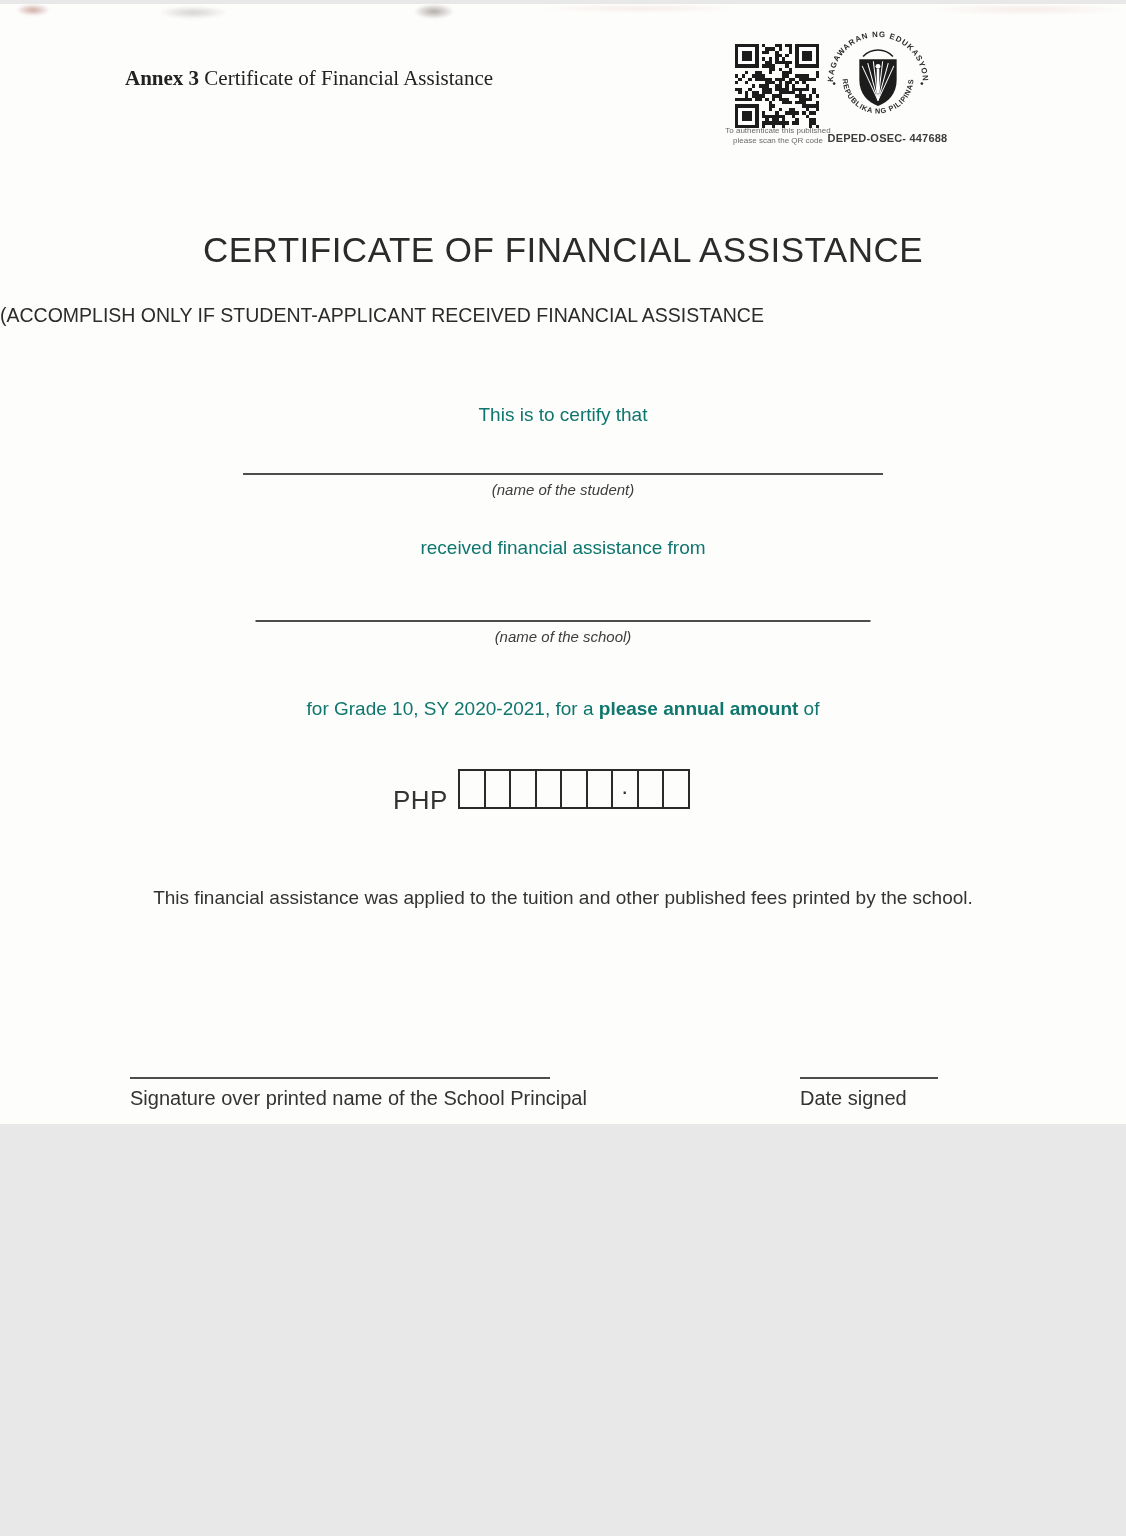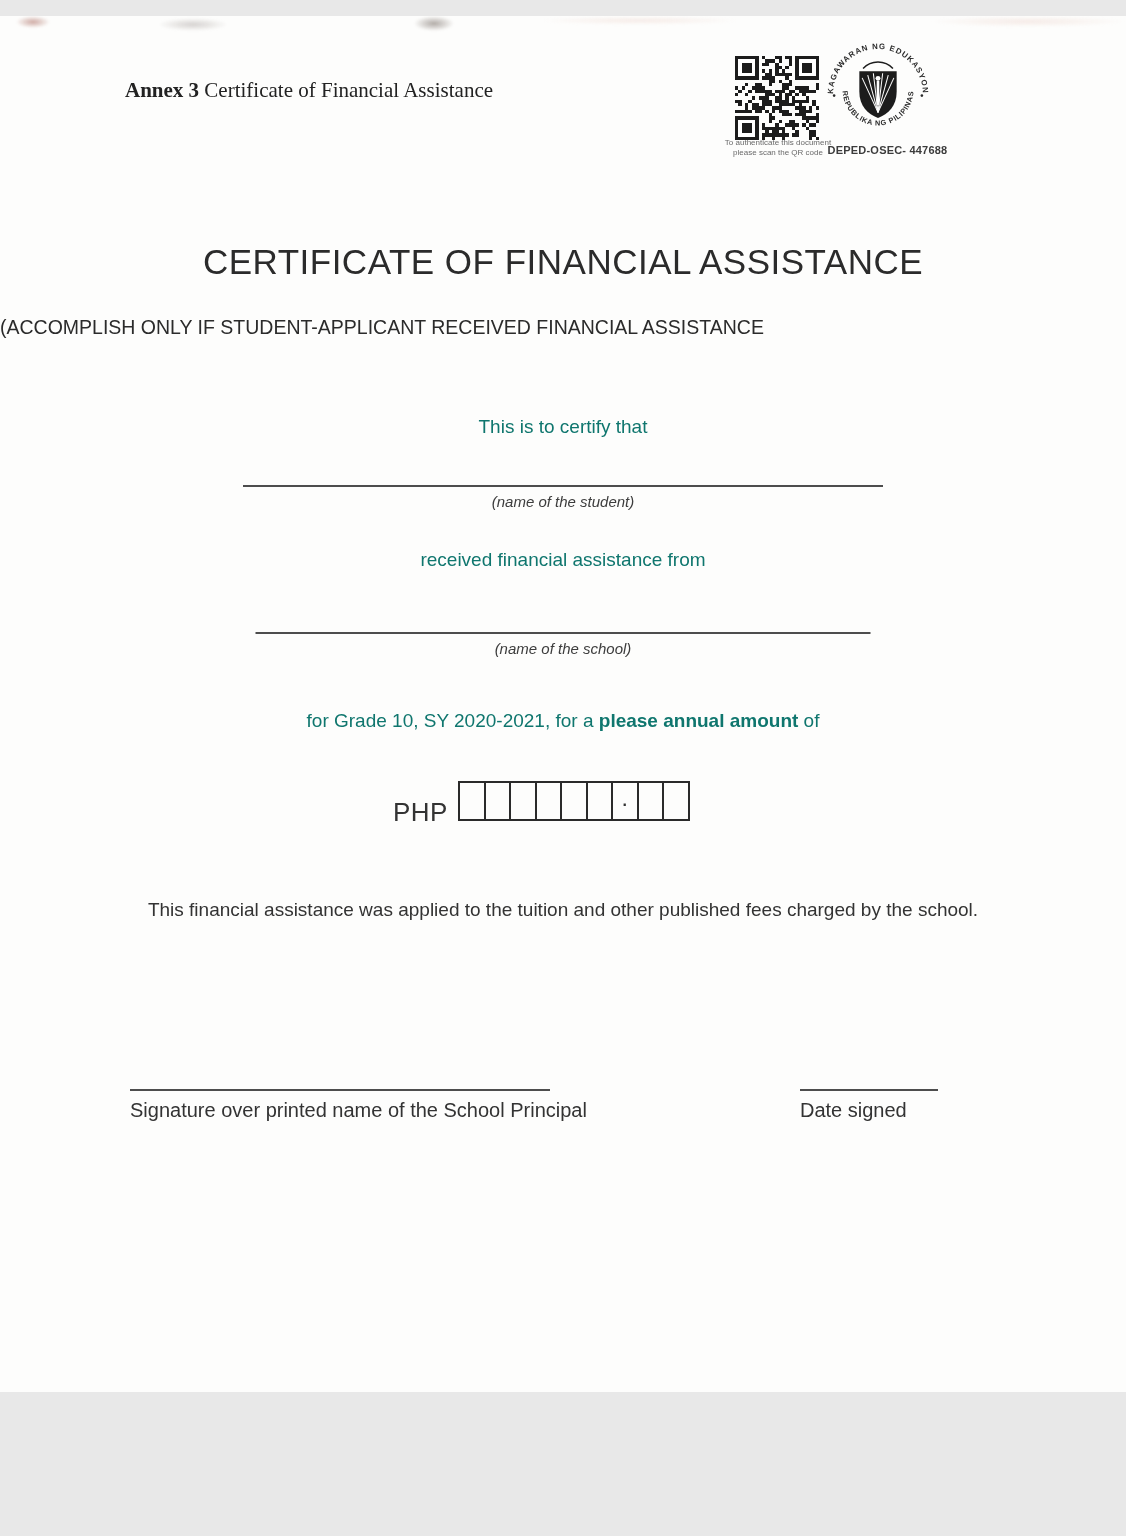--- a/index.html
+++ b/index.html
@@ -1,16 +1,16 @@
 <!DOCTYPE html>
 <html><head>
 <meta charset="utf-8">
 <style>
   html,body{margin:0;padding:0;background:#e8e8e8;}
-  .page{position:relative;width:1126px;height:1376px;margin:16px auto;background:#fdfdfc;
+  .page{position:relative;width:1126px;height:1120px;margin:4px auto;background:#fdfdfc;
         font-family:"Liberation Sans",sans-serif;color:#2e2e2e;overflow:hidden;}
 
   
   .artifact{position:absolute;pointer-events:none;filter:blur(1px);}
   .a1{left:16px;top:0;width:34px;height:12px;background:radial-gradient(closest-side,rgba(150,70,55,.45),rgba(150,70,55,0));}
   .a2{left:158px;top:2px;width:70px;height:13px;background:radial-gradient(closest-side,rgba(160,152,148,.42),rgba(160,152,148,0));}
   .a3{left:414px;top:0;width:40px;height:15px;background:radial-gradient(closest-side,rgba(100,88,80,.5),rgba(100,88,80,0));}
   .a4{left:540px;top:0;width:200px;height:9px;background:radial-gradient(closest-side,rgba(235,206,196,.35),rgba(235,206,196,0));}
   .a5{left:930px;top:0;width:196px;height:11px;background:radial-gradient(closest-side,rgba(236,210,200,.4),rgba(236,210,200,0));}
 
@@ -302,21 +302,21 @@
         <rect x="2" y="2" width="3" height="3"></rect>
         <rect x="18" y="0" width="7" height="7"></rect>
         <rect fill="#fff" x="19" y="1" width="5" height="5"></rect>
         <rect x="20" y="2" width="3" height="3"></rect>
         <rect x="0" y="18" width="7" height="7"></rect>
         <rect fill="#fff" x="1" y="19" width="5" height="5"></rect>
         <rect x="2" y="20" width="3" height="3"></rect>
       </g>
   </svg>
   <div class="qr-caption">
-    <div>To authenticate this document</div>
+    <div>To authenticate this published</div>
     <div>please scan the QR code</div>
   </div>
 
   <svg class="seal" viewBox="0 0 120 120">
     <defs>
       <path id="arcTop" d="M 12,64 A 48,48 0 0 1 108,64"></path>
       <path id="arcBot" d="M 22,60 A 38,38 0 0 0 98,60"></path>
     </defs>
     <text class="seal-text"><textPath href="#arcTop" startOffset="50%" text-anchor="middle">KAGAWARAN NG EDUKASYON</textPath></text>
     <text class="seal-text seal-text-b"><textPath href="#arcBot" startOffset="50%" text-anchor="middle">REPUBLIKA NG PILIPINAS</textPath></text>
@@ -362,21 +362,21 @@
       <div class="amt-cell"></div>
       <div class="amt-cell"></div>
       <div class="amt-cell"></div>
       <div class="amt-cell"></div>
       <div class="amt-cell"></div>
       <div class="amt-cell">.</div>
       <div class="amt-cell"></div>
       <div class="amt-cell"></div>
     </div>
 
-  <div class="applied">This financial assistance was applied to the tuition and other published fees charged by the school.</div>
+  <div class="applied">This financial assistance was applied to the tuition and other published fees printed by the school.</div>
 
   <div class="sig-line sig-line-left"></div>
   <div class="sig-label sig-label-left">Signature over printed name of the School Principal</div>
   <div class="sig-line sig-line-right"></div>
   <div class="sig-label sig-label-right">Date signed</div>
 
   <div class="footer">Page 1 of 1</div>
 
 </div>
 

